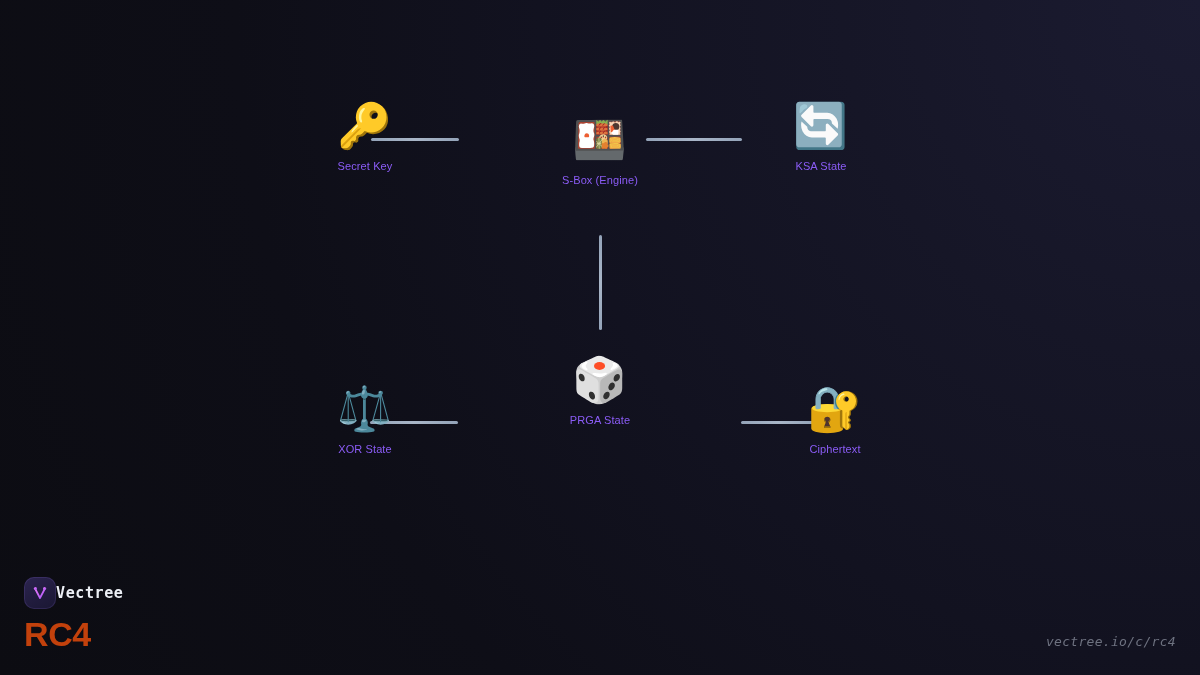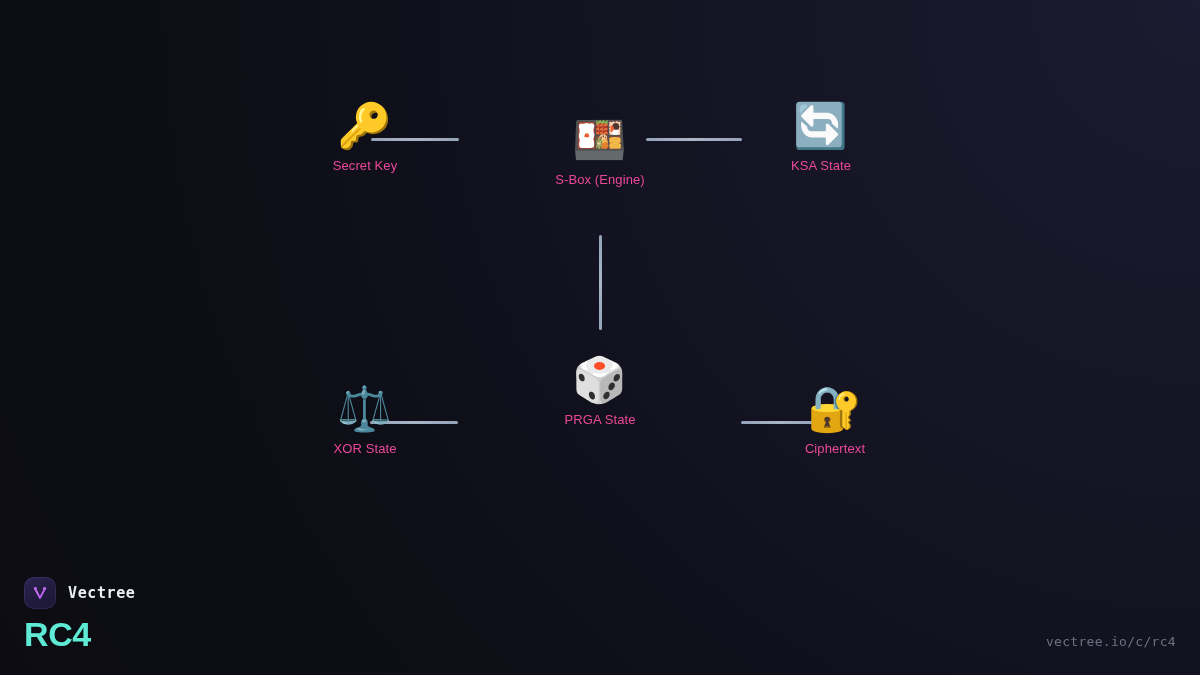--- a/index.html
+++ b/index.html
@@ -52,40 +52,39 @@
     font-family: "DejaVu Sans", sans-serif;
     font-size: 44px;
     line-height: 52px;
     height: 52px;
     display: flex;
     align-items: center;
     justify-content: center;
     user-select: none;
   }
   .node-label {
-    font-size: 13px;
+    font-size: 11px;
     line-height: 16px;
-    color: #ec4899;
+    color: #8b5cf6;
     letter-spacing: .1px;
     white-space: nowrap;
   }
 
   
   #brand {
     position: absolute;
     left: 24px;
     bottom: 22px;
     display: flex;
     flex-direction: column;
     gap: 6px;
   }
   .brand-row {
     display: flex;
     align-items: center;
-    gap: 12px;
   }
   .brand-logo {
     width: 32px;
     height: 32px;
     border-radius: 10px;
     background: linear-gradient(150deg, #2c2450 0%, #211c3e 55%, #1a1733 100%);
     box-shadow: inset 0 0 0 1px rgba(150,120,230,.16);
     display: flex;
     align-items: center;
     justify-content: center;
@@ -97,30 +96,31 @@
     font-size: 15px;
     letter-spacing: .6px;
     color: #eceff5;
   }
   .brand-title {
     font-family: "Liberation Sans", sans-serif;
     font-weight: bold;
     font-size: 34px;
     line-height: 38px;
     letter-spacing: -.4px;
-    color: #5eead4;
+    color: #c2410c;
   }
   #site-url {
     position: absolute;
     right: 24px;
     bottom: 26px;
     font-family: "DejaVu Sans Mono", monospace;
     font-size: 13px;
     letter-spacing: .3px;
     color: #6e7280;
+    font-style: italic;
   }
 </style>
 </head>
 <body>
 
 <div id="canvas"></div>
 
 <div class="edge" style="left:371px; top:138px; width:88px; height:3px;"></div>
 <div class="edge" style="left:646px; top:138px; width:96px; height:3px;"></div>
 <div class="edge vertical" style="left:599px; top:235px; width:3px; height:95px;"></div>

